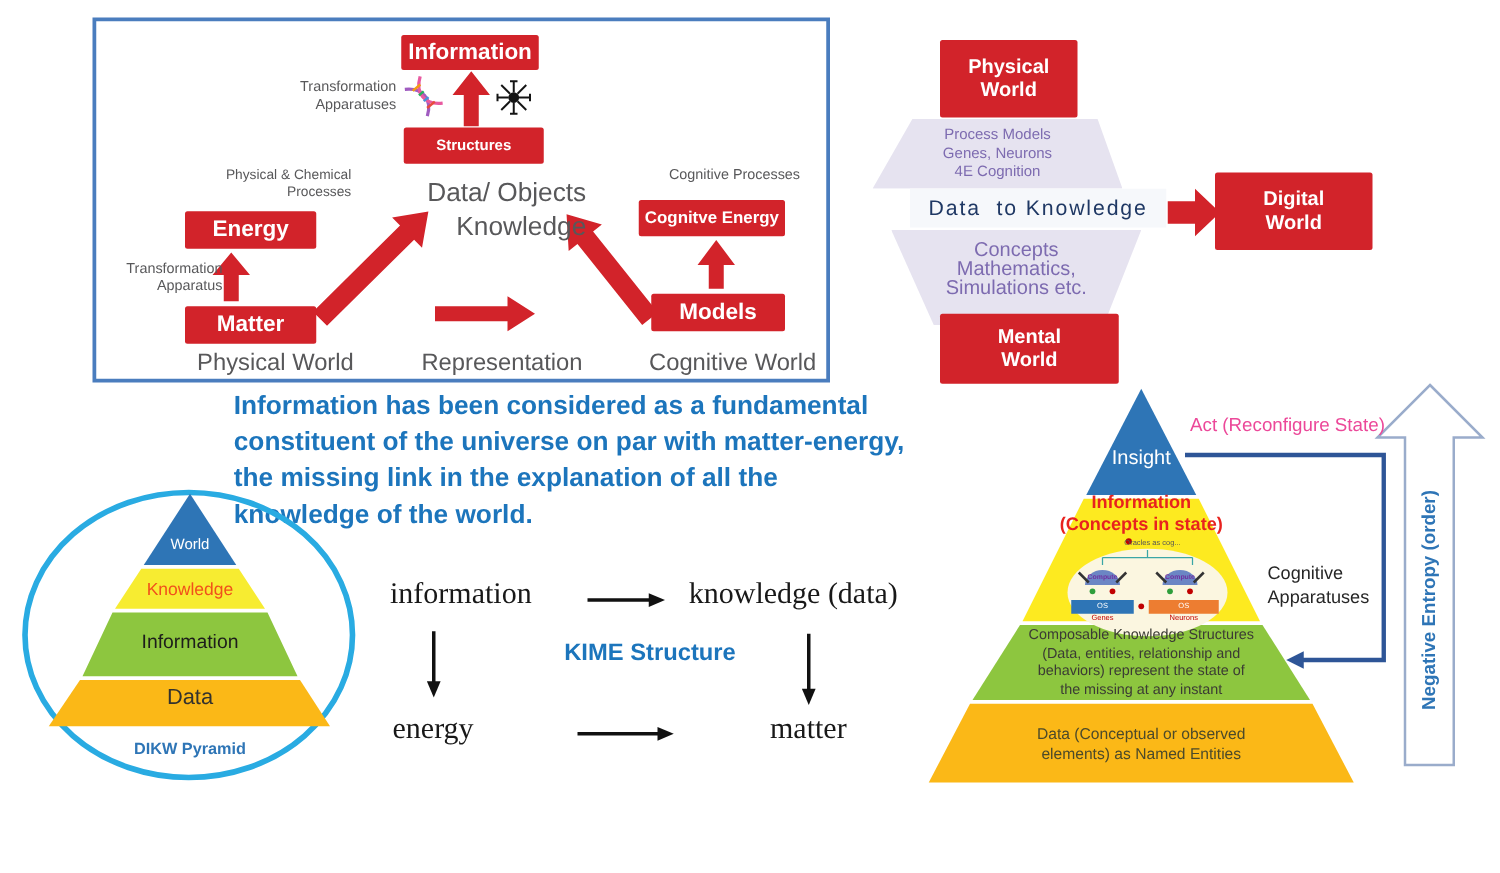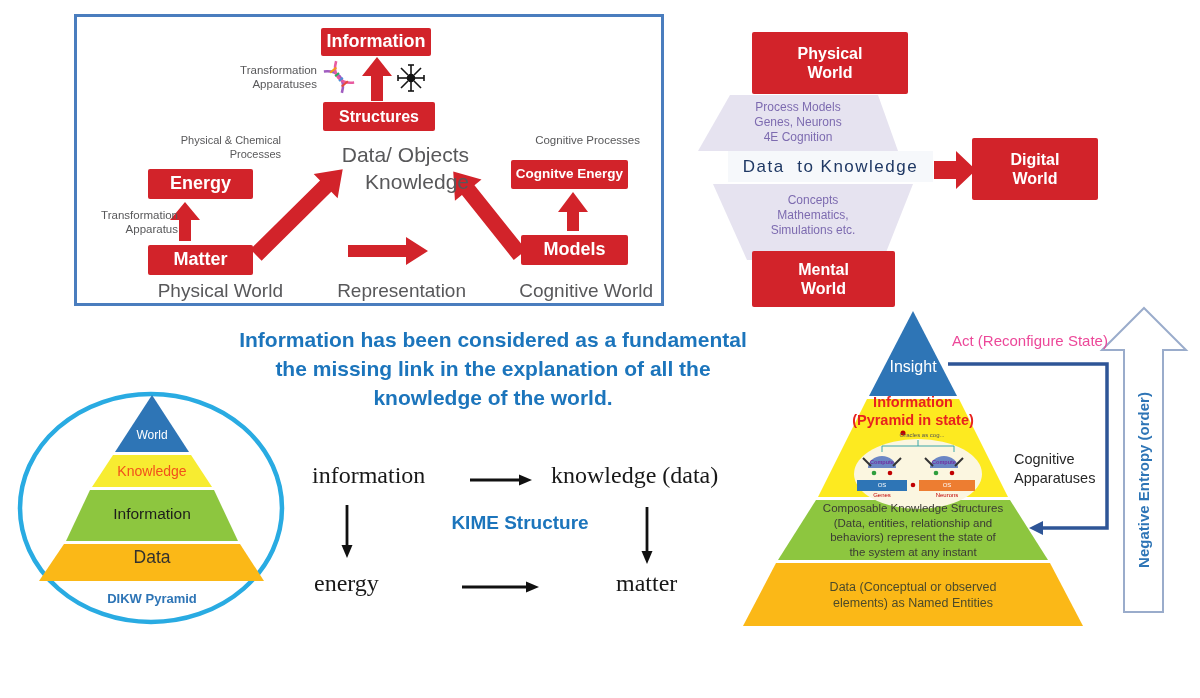--- a/index.html
+++ b/index.html
@@ -72,21 +72,21 @@
 
     <div class="rbox" style="left:244px;top:11px;width:110px;height:28px;font-size:18px;">
         <span>Information</span>
       </div>
 
     <div class="glabel" style="left:130px;top:46px;width:110px;font-size:11.5px;">
       <div>Transformation</div>
       <div>Apparatuses</div>
     </div>
 
-    <div class="rbox" style="left:246px;top:85px;width:112px;height:29px;font-size:16px;">
+    <div class="rbox" style="left:246px;top:85px;width:112px;height:29px;font-size:12px;">
         <span>Structures</span>
       </div>
 
     <div class="glabel" style="left:208px;top:124px;width:184px;font-size:21px;line-height:1.3;">
       <div>Data/ Objects</div>
       <div>Knowledge</div>
     </div>
 
     <div class="glabel" style="left:64px;top:117px;width:140px;font-size:11px;">
       <div>Physical &amp; Chemical</div>
@@ -114,41 +114,41 @@
 
     <div class="rbox" style="left:444px;top:218px;width:107px;height:30px;font-size:18px;">
         <span>Models</span>
       </div>
 
     <div class="glabel" style="left:46px;top:262px;width:160px;font-size:19px;"><span>Physical World</span></div>
     <div class="glabel" style="left:229px;top:262px;width:160px;font-size:19px;"><span>Representation</span></div>
     <div class="glabel" style="left:416px;top:262px;width:160px;font-size:19px;"><span>Cognitive World</span></div>
   </div>
 
-  <div class="rbox" style="left:752px;top:32px;width:156px;height:62px;font-size:16px;">
+  <div class="rbox" style="left:752px;top:32px;width:110px;height:62px;font-size:16px;">
     <div>
         <div>Physical</div>
          <div>World</div>
       </div>
   </div>
 
   <div class="abs" style="left:698px;top:95px;width:200px;height:56px;background:#e6e3f0;
               clip-path:polygon(16% 0%,90% 0%,100% 100%,0% 100%);
               color:#7d6bb0;font-size:12px;line-height:15px;text-align:center;padding-top:5px;box-sizing:border-box;">
     <div>Process Models</div>
     <div>Genes, Neurons</div>
     <div>4E Cognition</div>
   </div>
 
   <div class="abs" style="left:728px;top:151px;width:205px;height:31px;background:#f6f8fb;
               color:#1f3864;font-size:17px;line-height:31px;text-align:center;letter-spacing:1.5px;white-space:pre;"><span>Data  to Knowledge</span></div>
 
   <div class="abs" style="left:713px;top:184px;width:200px;height:76px;background:#e6e3f0;
               clip-path:polygon(0% 0%,100% 0%,85% 100%,17% 100%);
-              color:#7d6bb0;font-size:12px;line-height:15px;text-align:center;padding-top:9px;box-sizing:border-box;">
+              color:#7d6bb0;font-size:16px;line-height:15px;text-align:center;padding-top:9px;box-sizing:border-box;">
     <div>Concepts</div>
     <div>Mathematics,</div>
     <div>Simulations etc.</div>
   </div>
 
   <div class="rbox" style="left:752px;top:251px;width:143px;height:56px;font-size:16px;">
     <div>
         <div>Mental</div>
          <div>World</div>
       </div>
@@ -158,22 +158,23 @@
     <polygon fill="#d2232a" points="0,13 22,13 22,3 42,22 22,41 22,31 0,31"></polygon>
   </svg>
 
   <div class="rbox" style="left:972px;top:138px;width:126px;height:62px;font-size:16px;">
     <div>
         <div>Digital</div>
          <div>World</div>
       </div>
   </div>
 
-  <div class="abs" style="left:187px;top:325px;width:612px;text-align:center;">
+  <div class="abs" style="left:187px;top:310px;width:612px;">
     <div class="quote-line">Information has been considered as a fundamental</div>
+    <div class="quote-line">constituent of the universe on par with matter-energy,</div>
     <div class="quote-line">the missing link in the explanation of all the</div>
     <div class="quote-line">knowledge of the world.</div>
   </div>
 
   <svg class="abs" style="left:8px;top:383px;" width="290" height="245" viewBox="0 0 290 245">
     <ellipse cx="143" cy="125" rx="131" ry="114" fill="none" stroke="#29abe2" stroke-width="4.5"></ellipse>
     <polygon points="144,12 107,69 181,69" fill="#2e75b6"></polygon>
     <polygon points="105,72 183,72 204,104 84,104" fill="#f7ec31"></polygon>
     <polygon points="82,107 206,107 230,158 58,158" fill="#8dc63f"></polygon>
     <polygon points="56,161 232,161 256,198 31,198" fill="#fbb817"></polygon>
@@ -230,27 +231,27 @@
       <circle cx="178" cy="185" r="2.3" fill="#c00000"></circle>
       <rect x="122" y="180" width="50" height="11" fill="#2e75b6"></rect>
       <rect x="184" y="180" width="56" height="11" fill="#ed7d31"></rect>
       <circle cx="168" cy="133" r="2.5" fill="#c00000"></circle>
     </g>
   </svg>
 
   <div class="pyr-label" style="left:913px;top:358px;font-size:16px;color:#ffffff;"><span>Insight</span></div>
   <div class="pyr-label" style="left:913px;top:393px;font-size:14.5px;font-weight:bold;color:#e8221e;line-height:18px;">
     <div>Information</div>
-    <div>(Pyramid in state)</div>
+    <div>(Concepts in state)</div>
   </div>
   <div class="pyr-label" style="left:913px;top:501px;font-size:11.5px;color:#3b3b34;line-height:14.5px;">
     <div>Composable Knowledge Structures</div>
     <div>(Data, entities, relationship and</div>
     <div>behaviors) represent the state of</div>
-    <div>the system at any instant</div>
+    <div>the missing at any instant</div>
   </div>
   <div class="pyr-label" style="left:913px;top:579px;font-size:12.5px;color:#4c4a2a;line-height:16px;">
     <div>Data (Conceptual or observed</div>
     <div>elements) as Named Entities</div>
   </div>
 
   <div class="tiny" style="left:922px;top:432px;font-size:6px;color:#555;"><span>Oracles as cog...</span></div>
   <div class="tiny" style="left:882px;top:459px;font-size:5.5px;font-weight:bold;color:#7030a0;"><span>Compute</span></div>
   <div class="tiny" style="left:944px;top:459px;font-size:5.5px;font-weight:bold;color:#7030a0;"><span>Compute</span></div>
   <div class="tiny" style="left:882px;top:482px;font-size:6px;color:#ffffff;"><span>OS</span></div>

